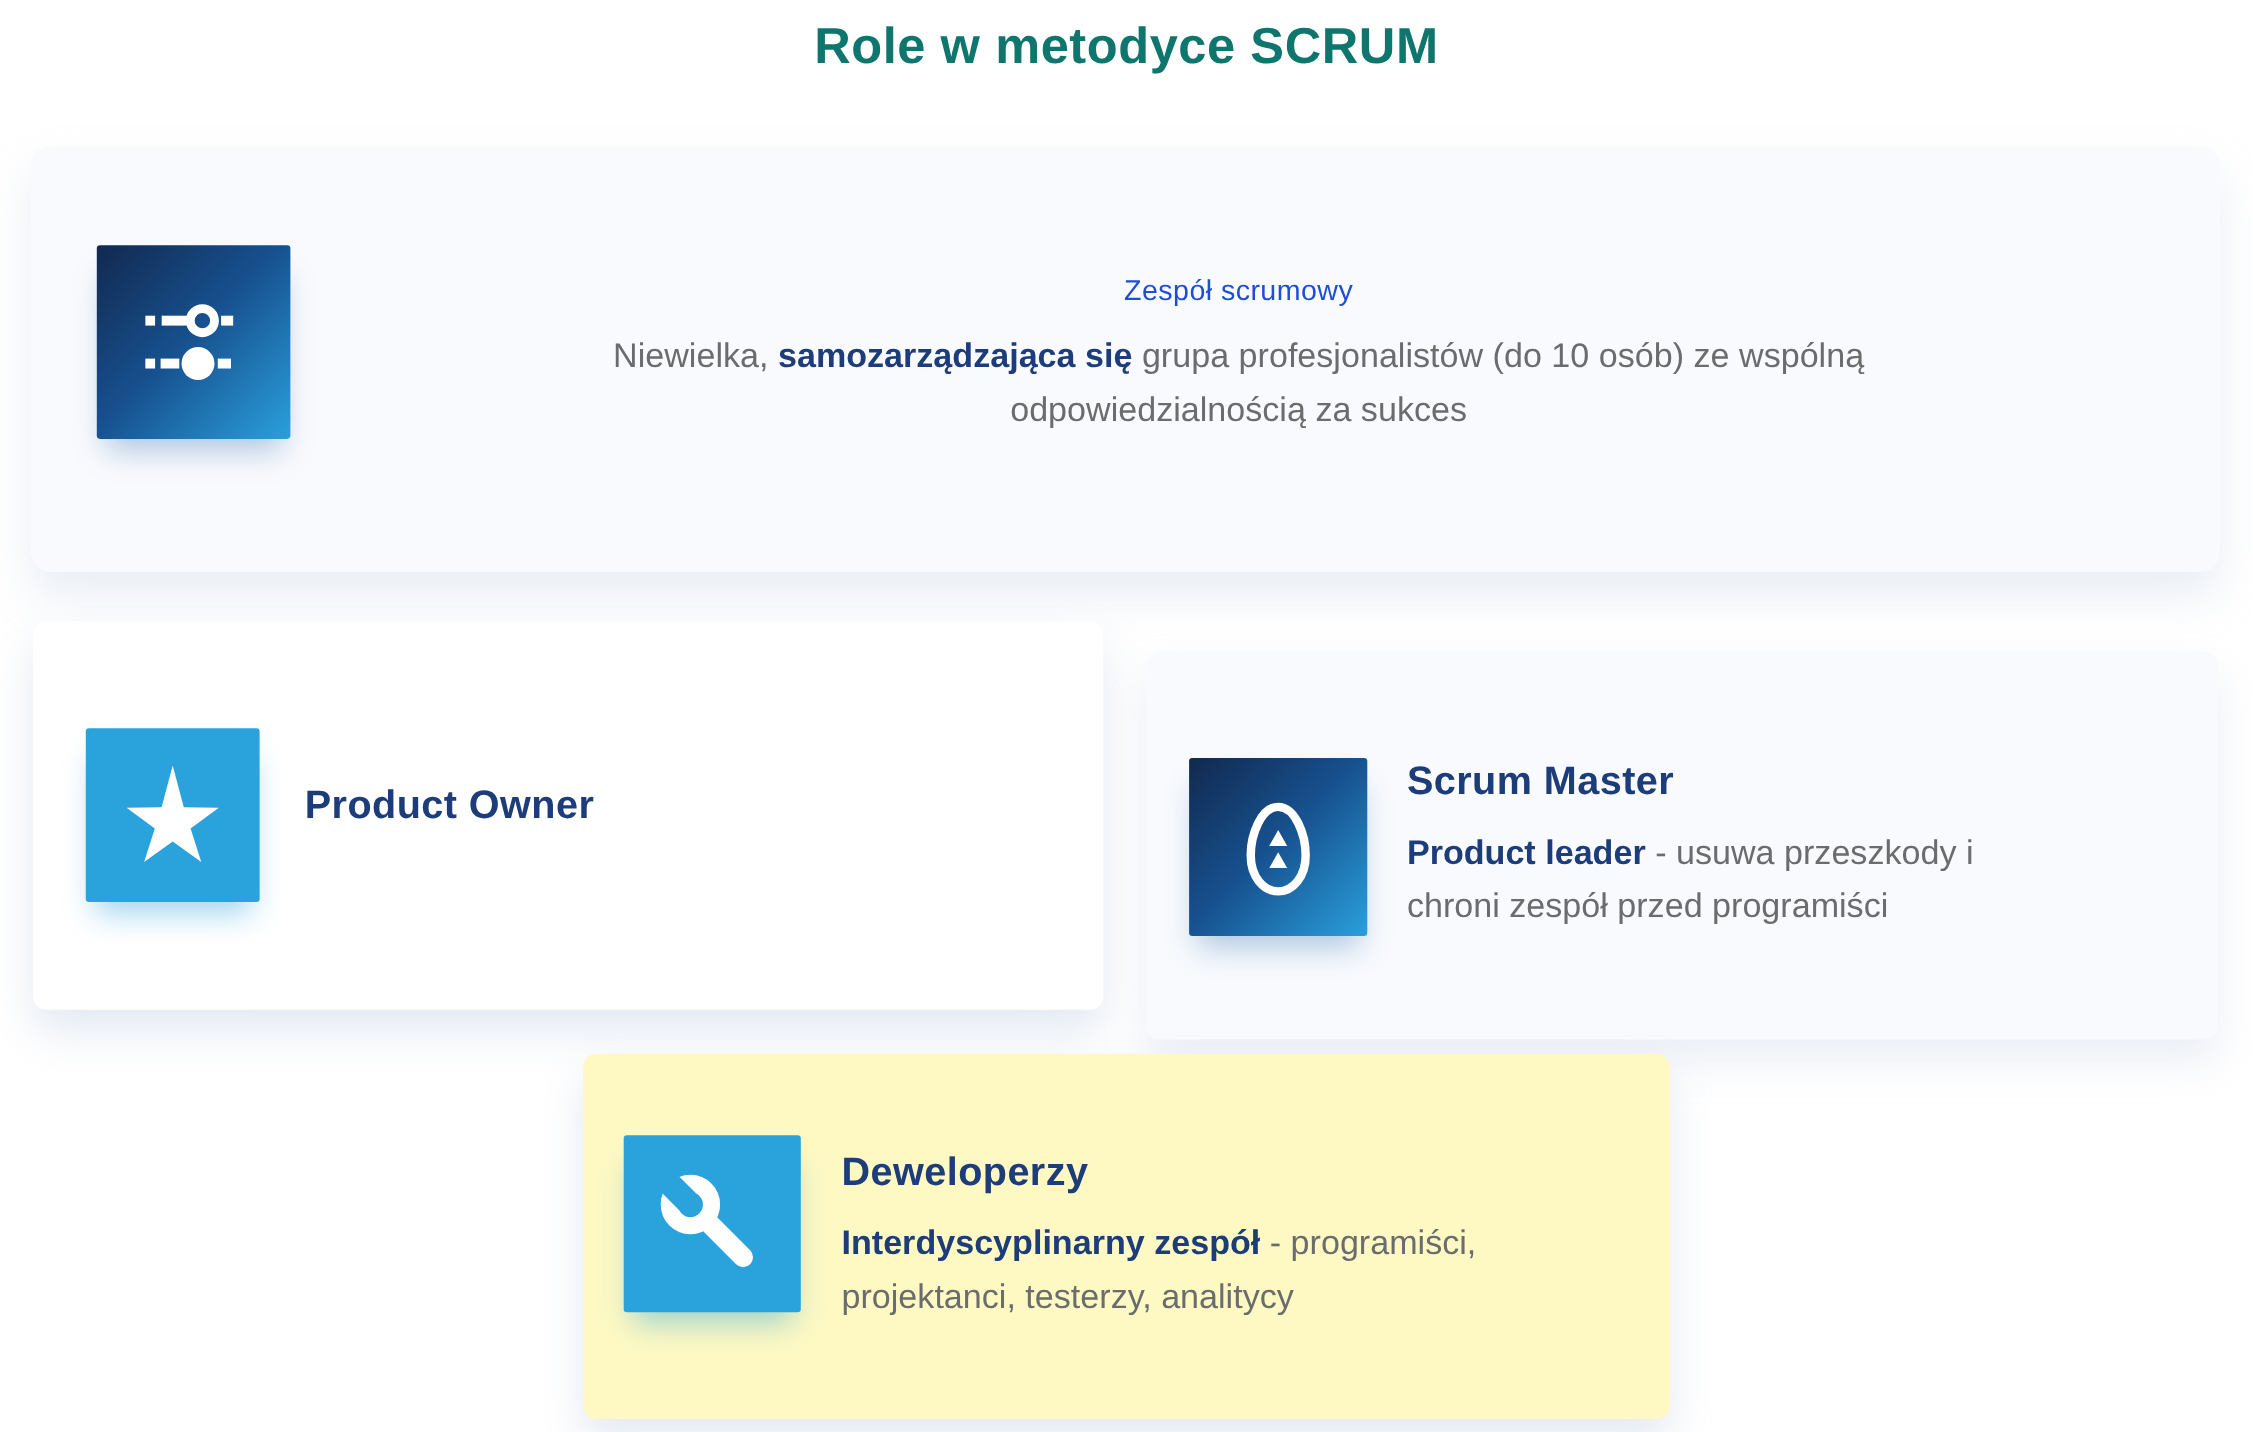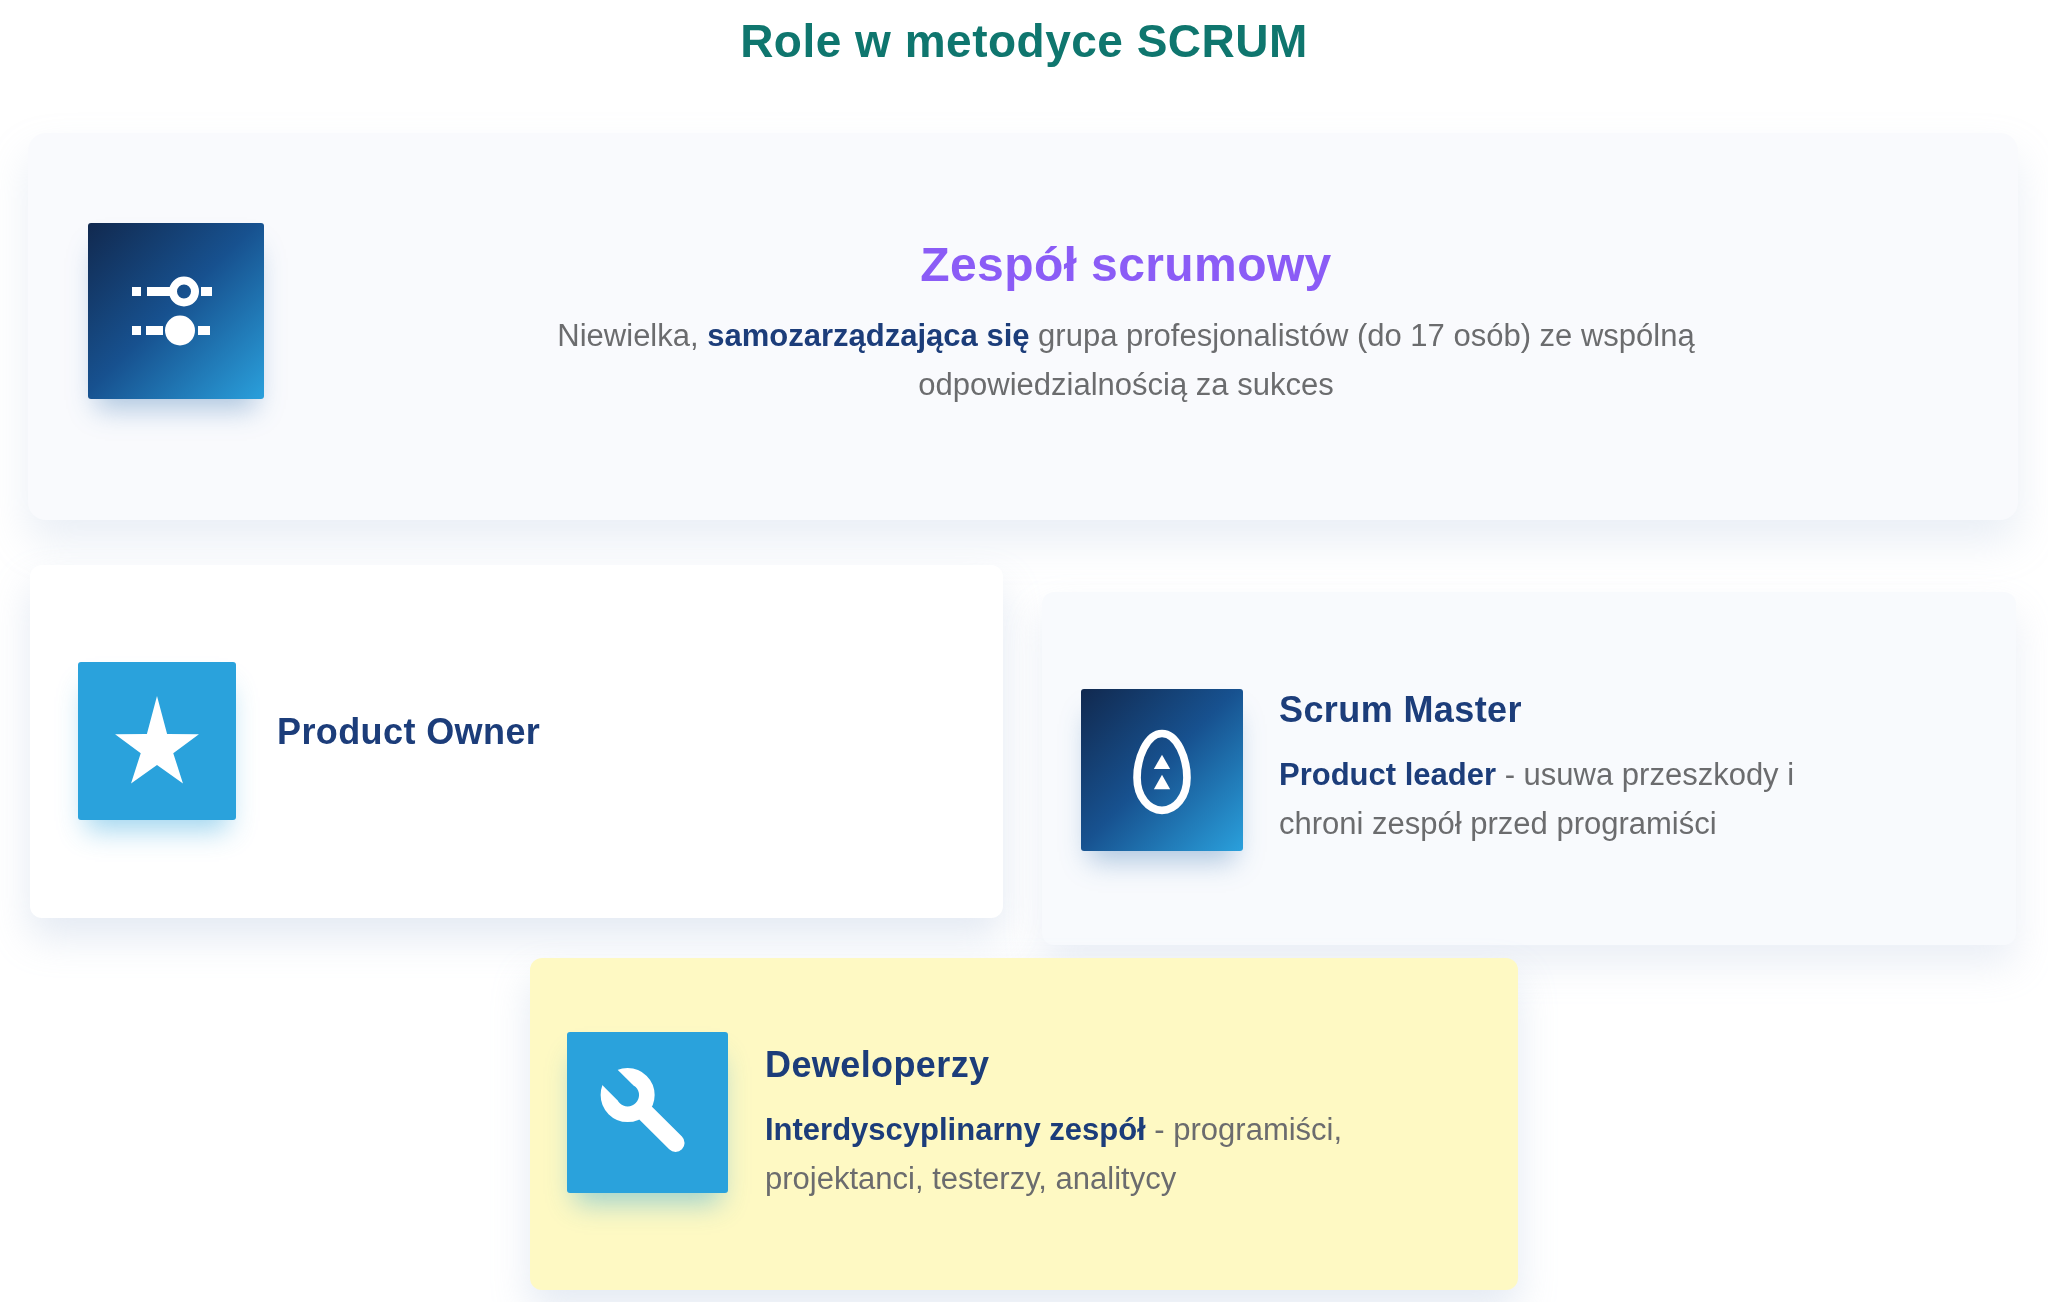--- a/index.html
+++ b/index.html
@@ -50,21 +50,21 @@
   .icon-po{left:48px;top:97px;width:158px;height:158px;}
   .icon-sm{left:39px;top:97px;width:162px;height:162px;}
   .icon-dev{left:37px;top:74px;width:161px;height:161px;}
 
   .team-content{
     margin-left:236px;height:100%;
     display:flex;flex-direction:column;justify-content:center;align-items:center;
     text-align:center;padding:0 40px 6px 10px;box-sizing:border-box;
   }
   .team-heading{
-    font-size:48px;font-weight:700;color:#8b5cf6;letter-spacing:.4px;
+    font-size:26px;font-weight:400;color:#1d4ed8;letter-spacing:.4px;
     margin:0 0 20px 0;
   }
   .body-text{
     font-size:31px;line-height:1.57;color:#6b6c6e;
     white-space:pre-line;margin:0;
   }
   .body-text b{color:#1c3d7a;font-weight:700;}
 
   .role-content{
     height:100%;display:flex;flex-direction:column;justify-content:center;
@@ -95,21 +95,21 @@
           <rect x="69" y="14" width="11" height="9"></rect>
           <rect x="0" y="53" width="9" height="9"></rect>
           <rect x="14" y="53" width="17" height="9"></rect>
           <circle cx="48" cy="57.5" r="15"></circle>
           <rect x="66" y="53" width="12" height="9"></rect>
         </g>
       </svg>
     </div>
     <div class="team-content">
       <h2 class="team-heading">Zespół scrumowy</h2>
-      <p class="body-text"><span>Niewielka, </span><b>samozarządzająca się</b><span> grupa profesjonalistów (do 17 osób) ze wspólną
+      <p class="body-text"><span>Niewielka, </span><b>samozarządzająca się</b><span> grupa profesjonalistów (do 10 osób) ze wspólną
 odpowiedzialnością za sukces</span></p>
     </div>
   </div>
 
   <div class="card card-po">
     <div class="sq-icon flat icon-po">
       <svg width="98" height="98" viewBox="0 0 100 100" aria-hidden="true">
         <polygon fill="#ffffff" points="50,4 60.3,42.8 92.8,43.1 66.6,62.4 76.5,93.4 50,74.5 23.5,93.4 33.4,62.4 7.2,43.1 39.7,42.8"></polygon>
       </svg>
     </div>

